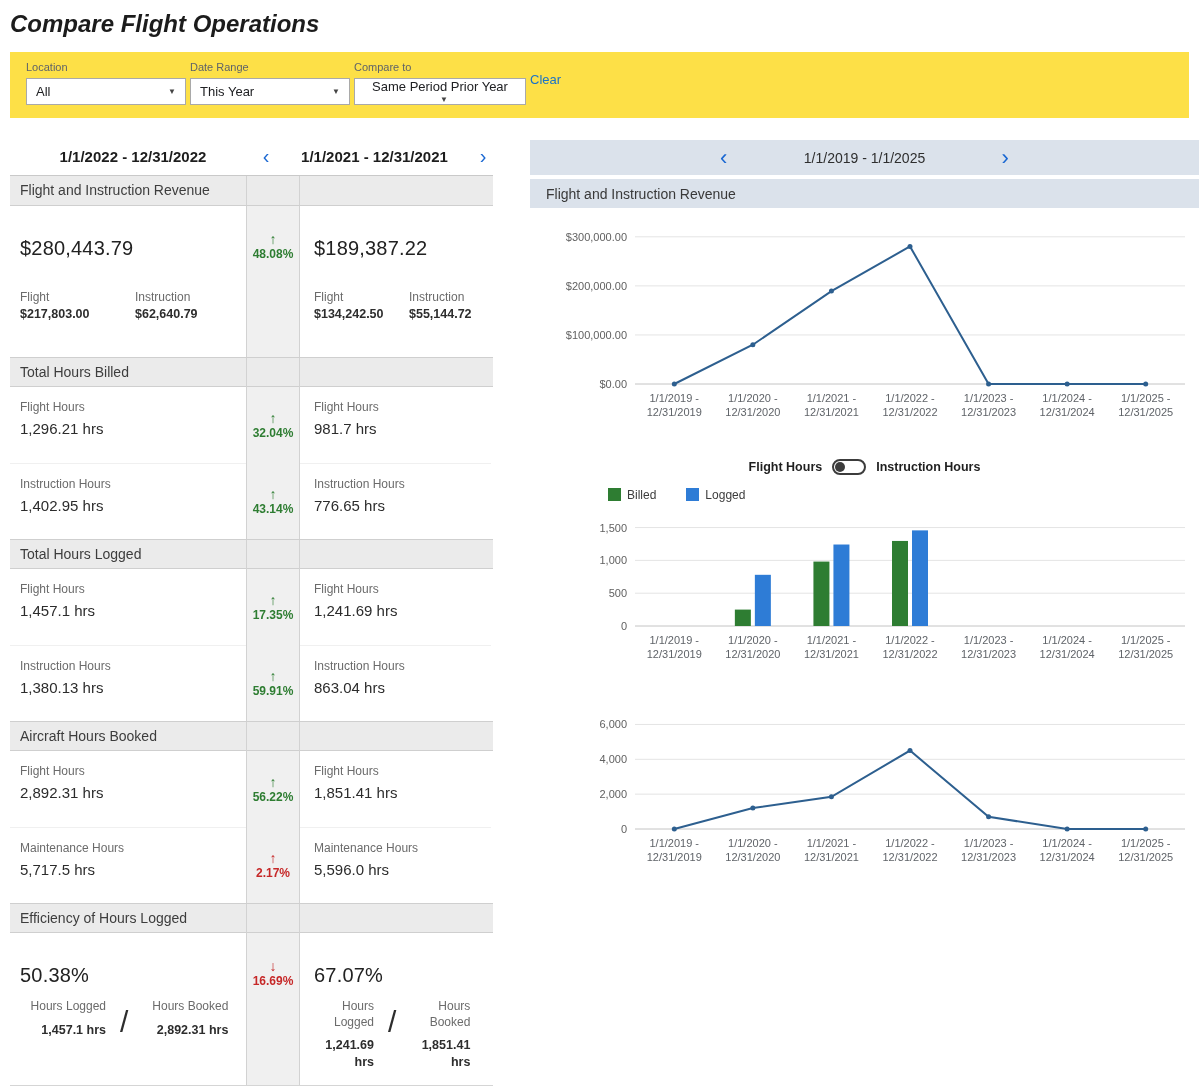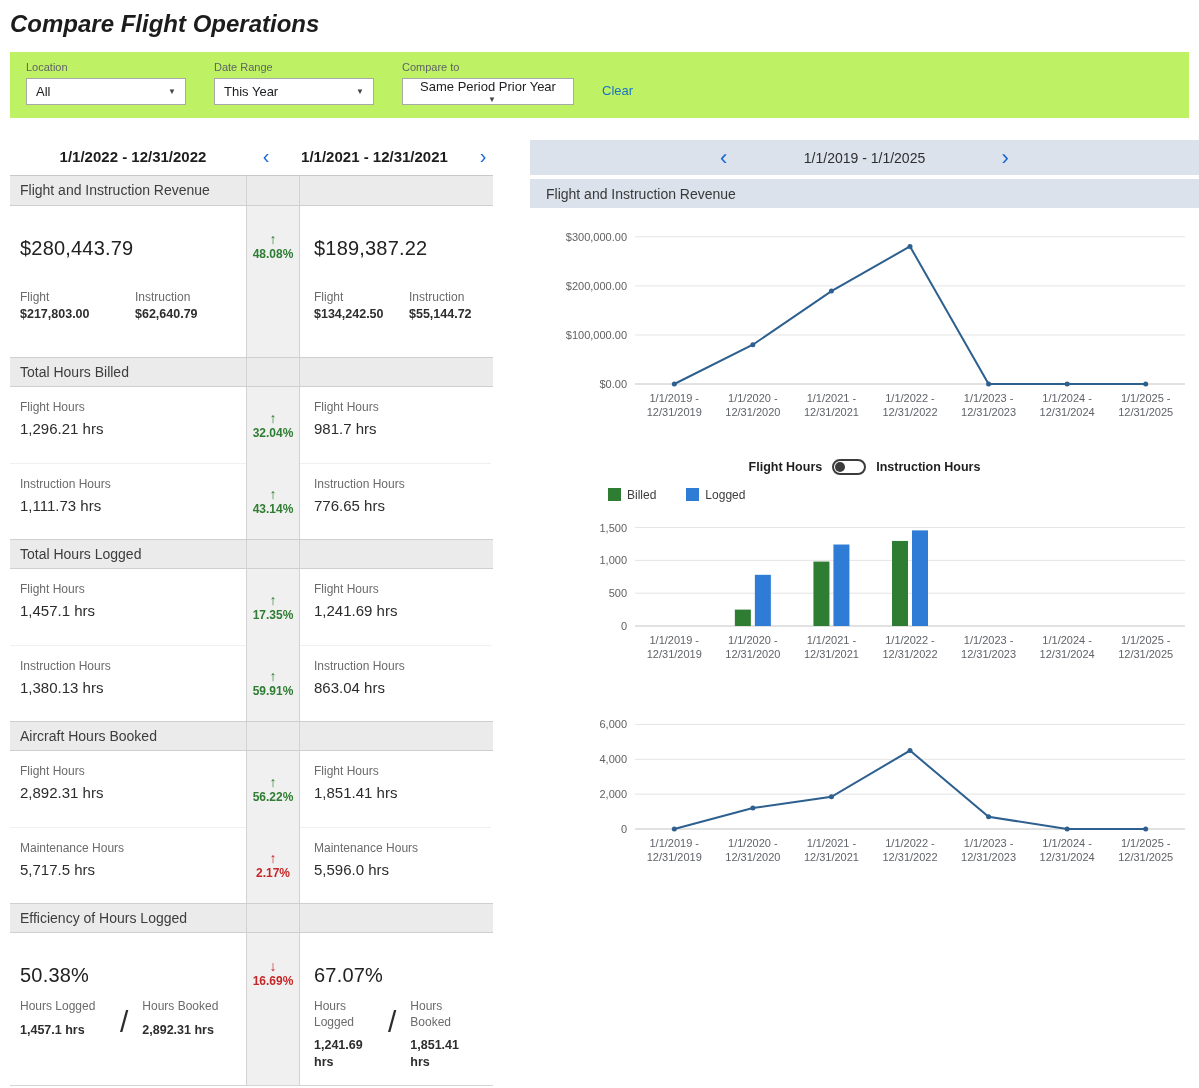--- a/index.html
+++ b/index.html
@@ -3,21 +3,21 @@
 <meta charset="utf-8">
 <style>
   * { box-sizing: border-box; }
   html,body { margin:0; padding:0; background:#fff; }
   body { font-family:"Liberation Sans", sans-serif; color:#212121; width:1199px; }
   .page { width:1199px; padding:6px 10px 10px; }
 
   .page-title { font-size:24px; font-weight:700; margin:4px 0 14px; color:#1c1c1c;font-style:italic; }
 
   
-  .filter-bar { background:#bef264; padding:9px 16px 13px; display:flex; align-items:flex-end; gap:28px; }
+  .filter-bar { background:#fde047; padding:9px 16px 13px; display:flex; align-items:center; gap:4px; }
   .filter-group { display:flex; flex-direction:column; gap:5px; }
   .filter-label { font-size:11px; color:#5f6368; }
   .select-box { height:27px; border:1px solid #a9a9a9; background:#fff; display:flex; align-items:center;
                 justify-content:space-between; padding:0 9px; font-size:13px; color:#202124; cursor:pointer; }
   .w160 { width:160px; } .w172 { width:172px;flex-direction:column; }
   .caret { font-size:8px; color:#444; margin-left:8px; }
   .clear-link { color:#1a73c8; font-size:13px; margin-bottom:7px; cursor:pointer; text-decoration:none; }
 
   .content { display:flex; gap:37px; margin-top:22px; align-items:flex-start; }
 
@@ -53,21 +53,21 @@
 
   .big-row { height:151px; }
   .eff-row { height:152px; }
   .big-value { font-size:20px; color:#222; margin-top:18px; letter-spacing:.2px; }
   .sub-grid { display:grid; margin-top:30px; row-gap:3px; }
   .sub-grid.cur { grid-template-columns:115px 1fr; }
   .sub-grid.pri { grid-template-columns:95px 1fr; }
   .sub-label { font-size:12px; color:#6b6b6b; }
   .sub-value { font-size:12.5px; font-weight:700; color:#2d2d2d; }
 
-  .eff-grid { display:flex; gap:14px; margin-top:12px; align-items:flex-start; }
+  .eff-grid { display:flex; gap:14px; margin-top:12px; align-items:flex-start;text-align:right; }
   .eff-block { width:86px; }
   .eff-block.narrow { width:60px; }
   .eff-label { font-size:12px; color:#6b6b6b; line-height:1.3; }
   .eff-value { font-size:12.5px; font-weight:700; color:#2d2d2d; margin-top:7px; line-height:1.35; }
   .big-slash { font-size:30px; font-weight:300; color:#2d2d2d; margin-top:6px; }
 
   
   .right-panel { width:669px; flex:none; }
   .range-header { height:35px; background:#dbe2eb; display:flex; align-items:center; justify-content:center;
                   gap:70px; font-size:14px; font-weight:500; color:#2e2e2e; margin-bottom:4px; }
@@ -172,21 +172,21 @@
             <span class="change-pct">32.04%</span>
           </div>
           <div class="cell-side right">
             <div class="metric-label">Flight Hours</div>
             <div class="metric-value">981.7 hrs</div>
           </div>
         </div>
         <div class="trow hours-row">
           <div class="cell-side">
             <div class="metric-label">Instruction Hours</div>
-            <div class="metric-value">1,111.73 hrs</div>
+            <div class="metric-value">1,402.95 hrs</div>
           </div>
           <div class="cell-change positive">
             <span class="change-arrow">↑</span>
             <span class="change-pct">43.14%</span>
           </div>
           <div class="cell-side right">
             <div class="metric-label">Instruction Hours</div>
             <div class="metric-value">776.65 hrs</div>
           </div>
         </div>

